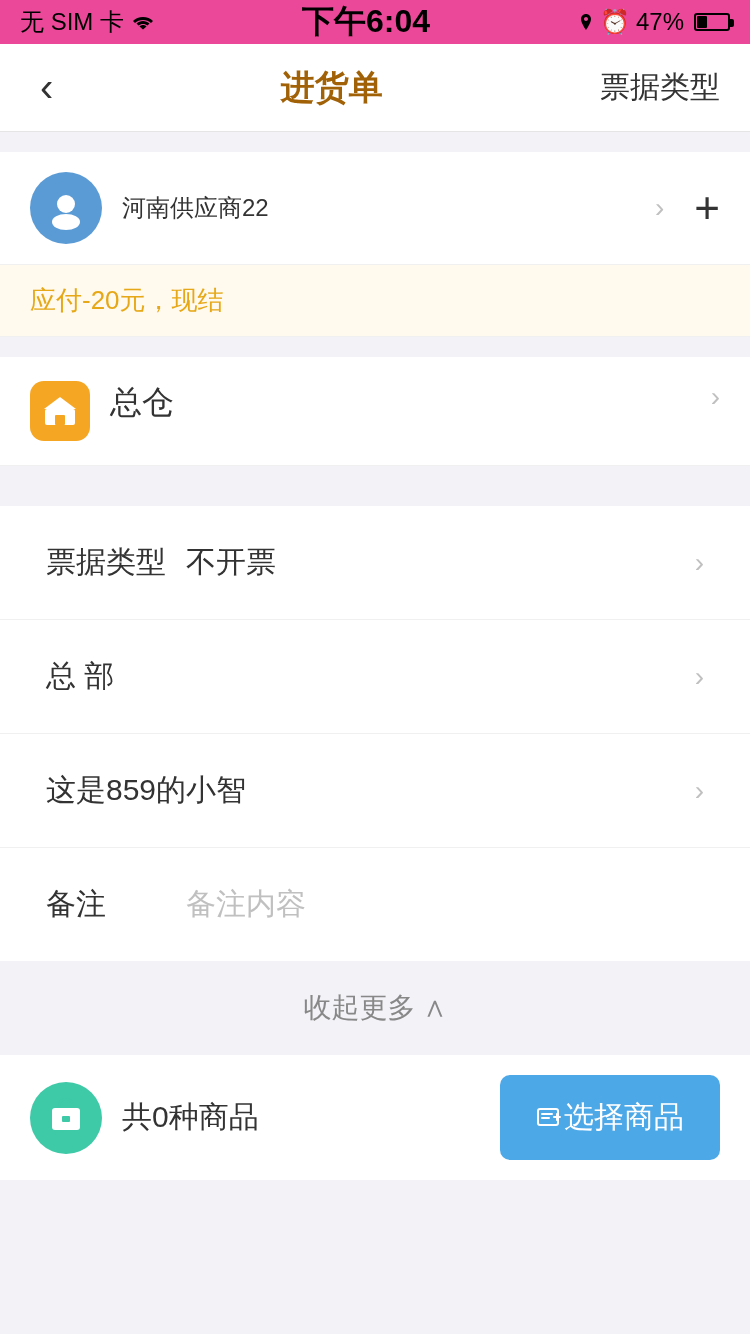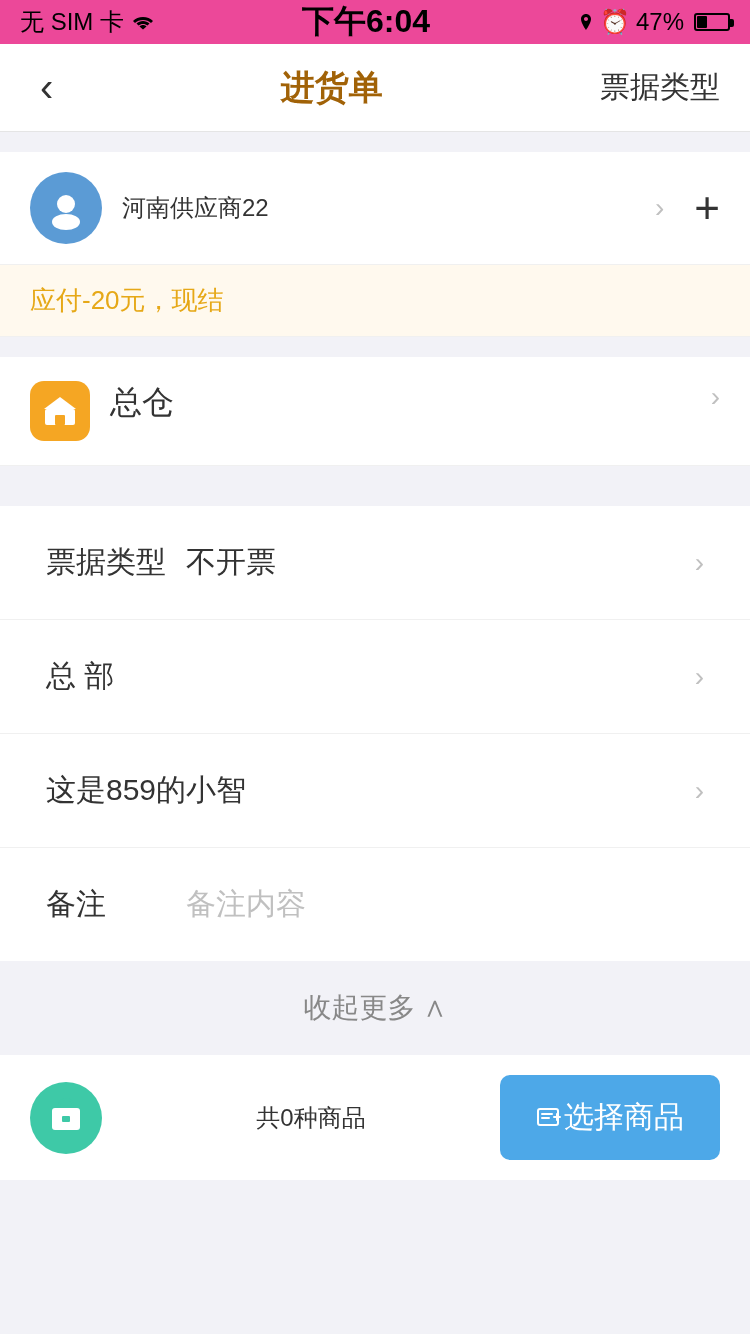--- a/index.html
+++ b/index.html
@@ -204,23 +204,22 @@
       border-radius: 50%;
       background: #3ec9a7;
       display: flex;
       align-items: center;
       justify-content: center;
       margin-right: 20px;
       flex-shrink: 0;
     }
     .product-count {
       flex: 1;
-      font-size: 24px;
-      color: #333;
-      text-align: center;
+      font-size: 30px;
+      color: #333;
     }
     .select-btn {
       background: #4da8e8;
       color: #fff;
       border: none;
       border-radius: 10px;
       padding: 22px 36px;
       font-size: 30px;
       display: flex;
       align-items: center;

